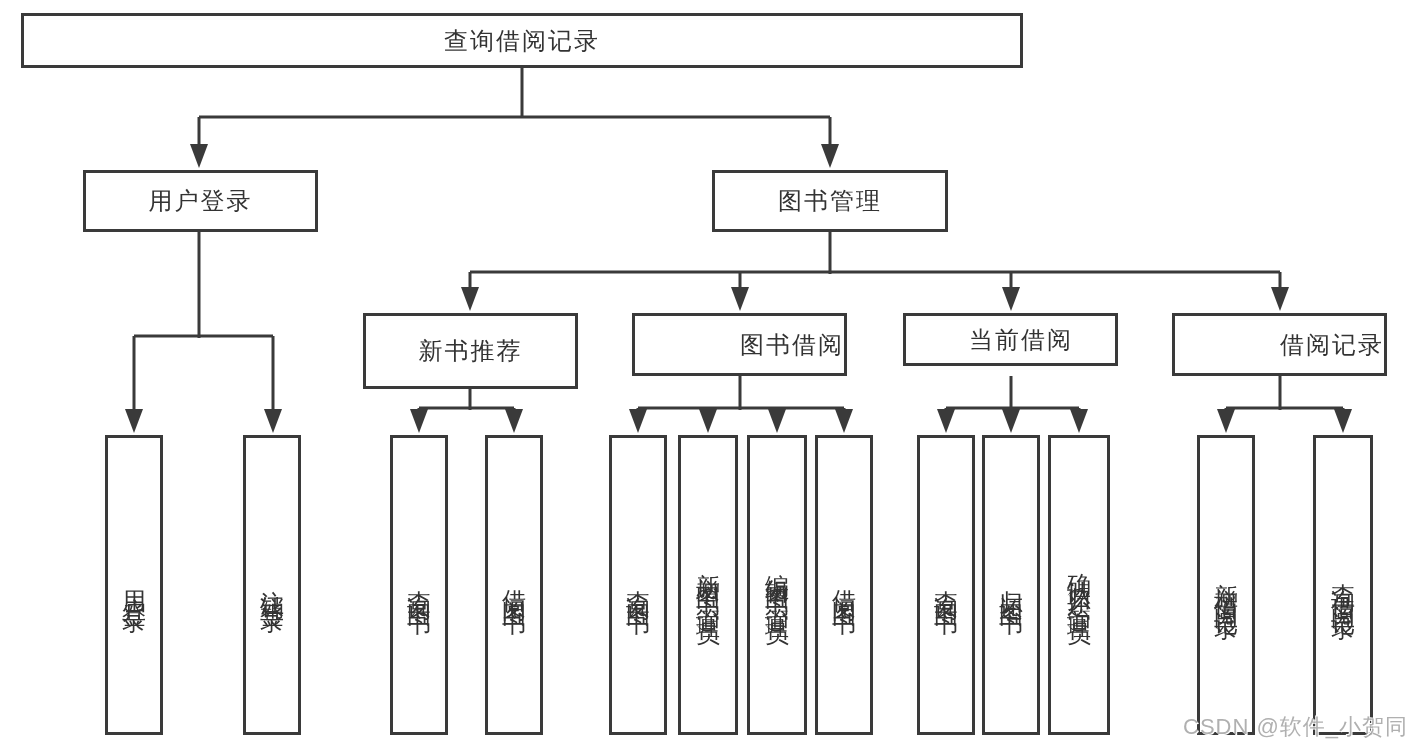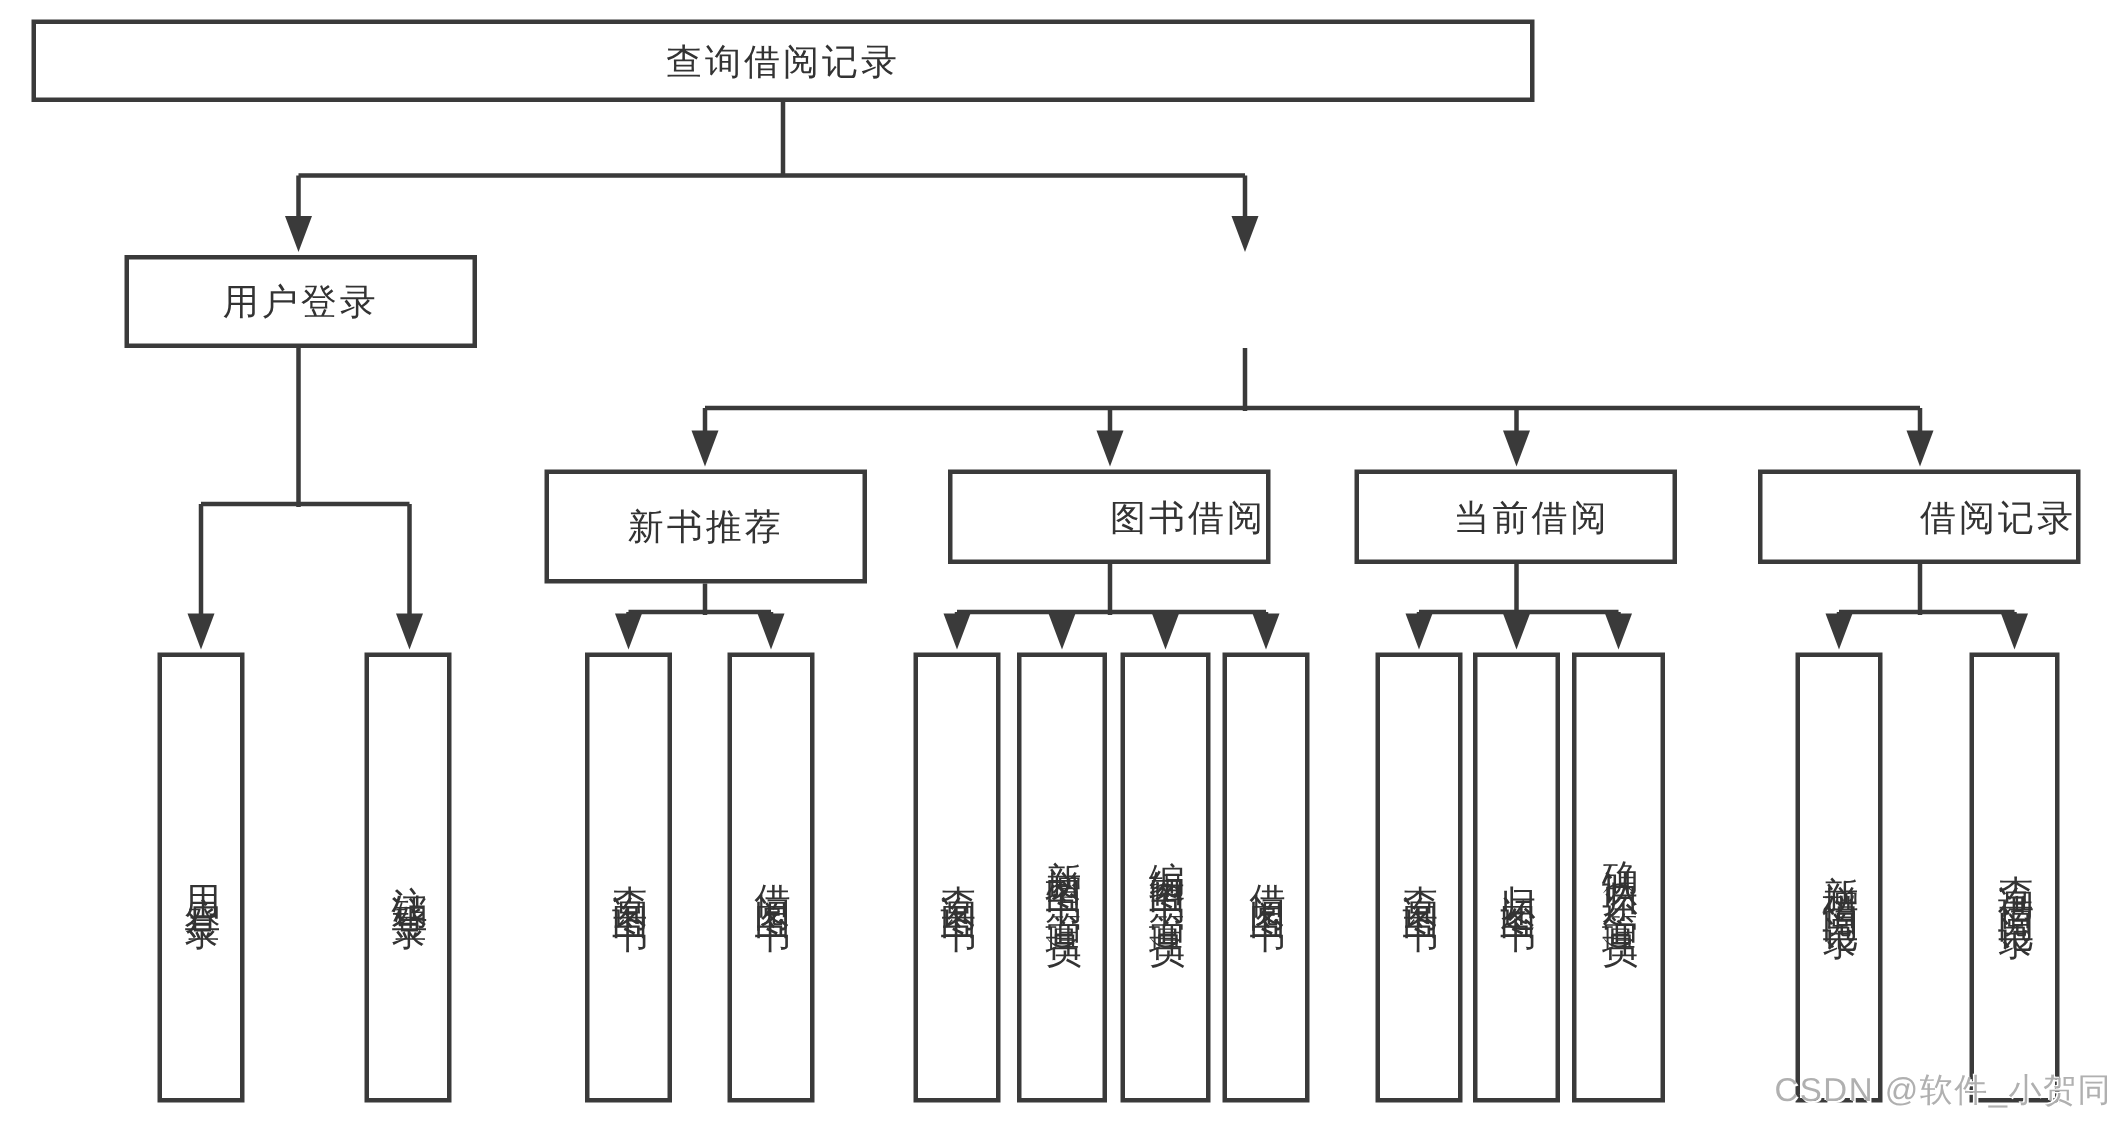--- a/index.html
+++ b/index.html
@@ -102,28 +102,31 @@
     <polygon points="1334,409 1352,409 1343,433" fill="currentColor"></polygon>
   </svg>
 
   <div class="box hbox" style="left:21px; top:13px; width:1002px; height:55px;">
     <span>查询借阅记录</span>
   </div>
 
   <div class="box hbox" style="left:83px; top:170px; width:235px; height:62px;">
     <span>用户登录</span>
   </div>
+  <div class="box hbox" style="left:712px; top:170px; width:236px; height:62px;">
+    <span>图书管理</span>
+  </div>
 
   <div class="box hbox" style="left:363px; top:313px; width:215px; height:76px;">
     <span>新书推荐</span>
   </div>
   <div class="box hbox" style="left:632px; top:313px; width:215px; height:63px;justify-content:flex-end;">
     <span>图书借阅</span>
   </div>
-  <div class="box hbox" style="left:903px; top:313px; width:215px; height:63px;padding-left:21px;">
+  <div class="box hbox" style="left:903px; top:313px; width:215px; height:53px;padding-left:21px;">
     <span>当前借阅</span>
   </div>
   <div class="box hbox" style="left:1172px; top:313px; width:215px; height:63px;justify-content:flex-end;">
     <span>借阅记录</span>
   </div>
 
   <div class="box vbox leaf" style="left:105px;">
     <span>用户登录</span>
   </div>
   <div class="box vbox leaf" style="left:243px;">

